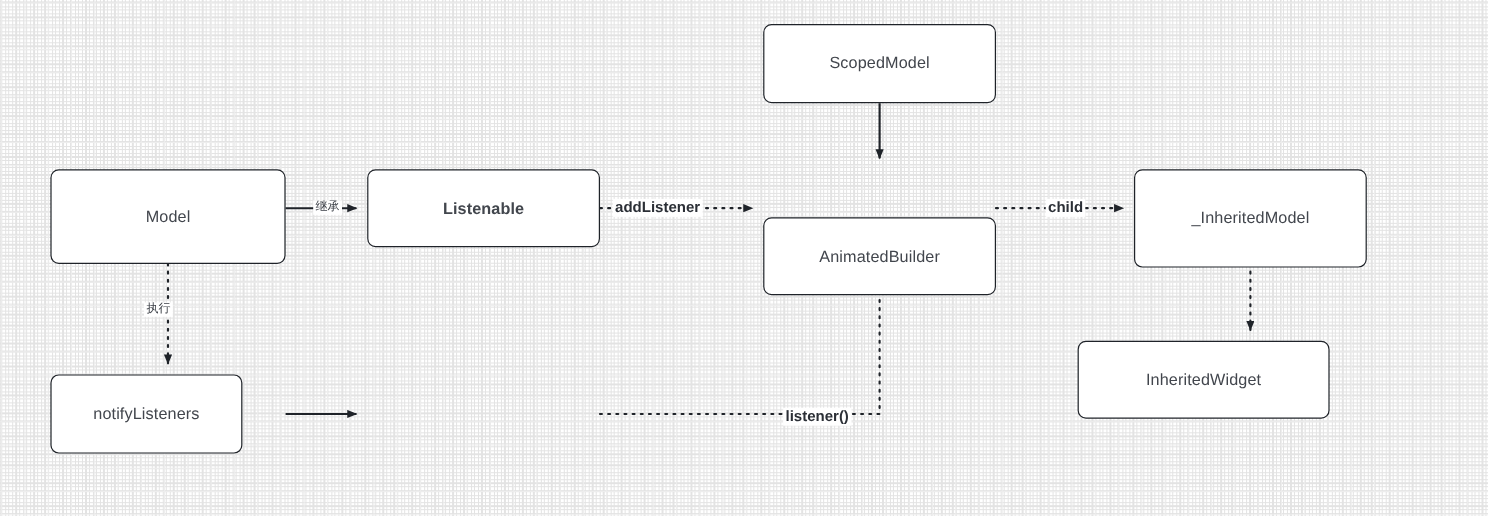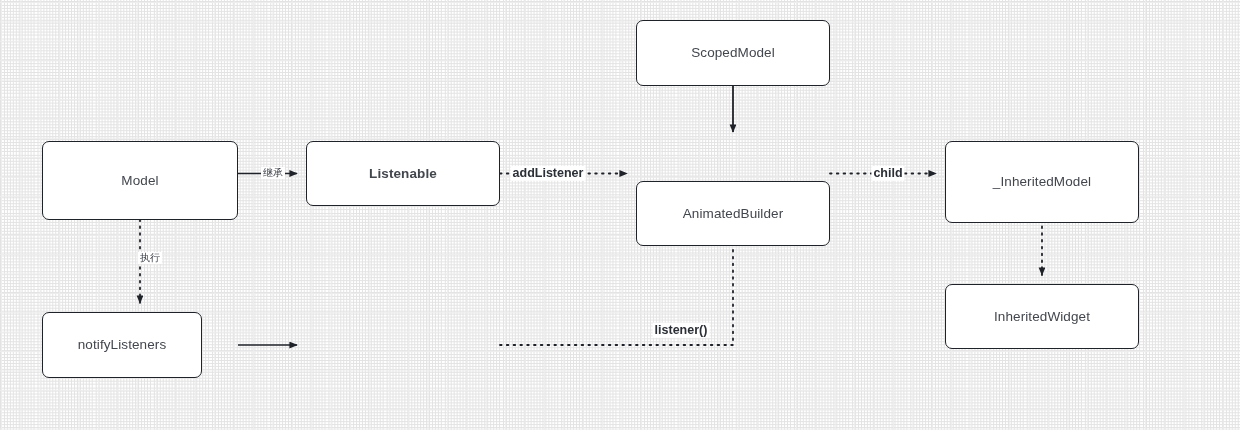--- a/index.html
+++ b/index.html
@@ -131,32 +131,32 @@
   </div>
 
   <div class="node" style="left:636px; top:141px; width:194px; height:65px;margin-top:40px;">
     <span class="node-label">AnimatedBuilder</span>
   </div>
 
   <div class="node" style="left:945px; top:141px; width:194px; height:82px;">
     <span class="node-label">_InheritedModel</span>
   </div>
 
-  <div class="node" style="left:945px; top:284px; width:194px; height:65px;">
+  <div class="node" style="left:898px; top:284px; width:210px; height:65px;">
     <span class="node-label">InheritedWidget</span>
   </div>
 
   <div class="node" style="left:42px; top:312px; width:160px; height:66px;">
     <span class="node-label">notifyListeners</span>
   </div>
 
 
   <div class="edge-label cjk" style="left:273px; top:173px;">继承</div>
 
   <div class="edge-label" style="left:548px; top:173px;">addListener</div>
 
   <div class="edge-label" style="left:888px; top:173px;">child</div>
 
-  <div class="edge-label cjk" style="left:150px; top:258px;">执行</div>
+  <div class="edge-label cjk" style="left:132px; top:258px;">执行</div>
 
-  <div class="edge-label" style="left:681px; top:330px;">listener()</div>
+  <div class="edge-label" style="left:681px; top:347px;">listener()</div>
 
 </div>
 
 </body></html>

